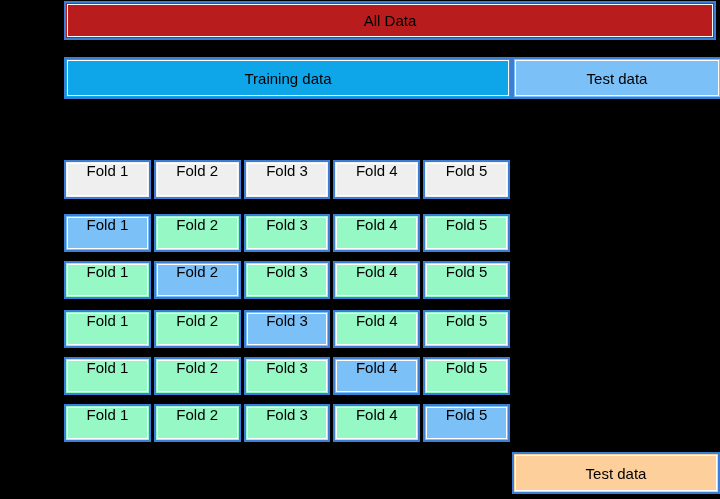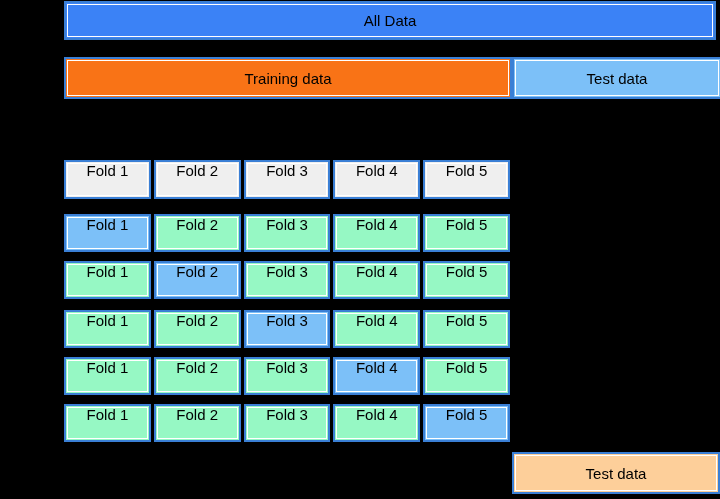--- a/index.html
+++ b/index.html
@@ -36,28 +36,28 @@
     border: 1px solid #ffffff;
     pointer-events: none;
   }
 
   
   #all-data {
     left: 64px;
     top: 1px;
     width: 652px;
     height: 39px;
-    background: #3b82f6;
+    background: #b91c1c;
   }
   #training-data {
     left: 64px;
     top: 57px;
     width: 448px;
     height: 42px;
-    background: #f97316;
+    background: #0ea5e9;
   }
   #test-data-top {
     left: 512px;
     top: 57px;
     width: 210px;
     height: 42px;
     background: #7cc0f8;
   }
 
   

